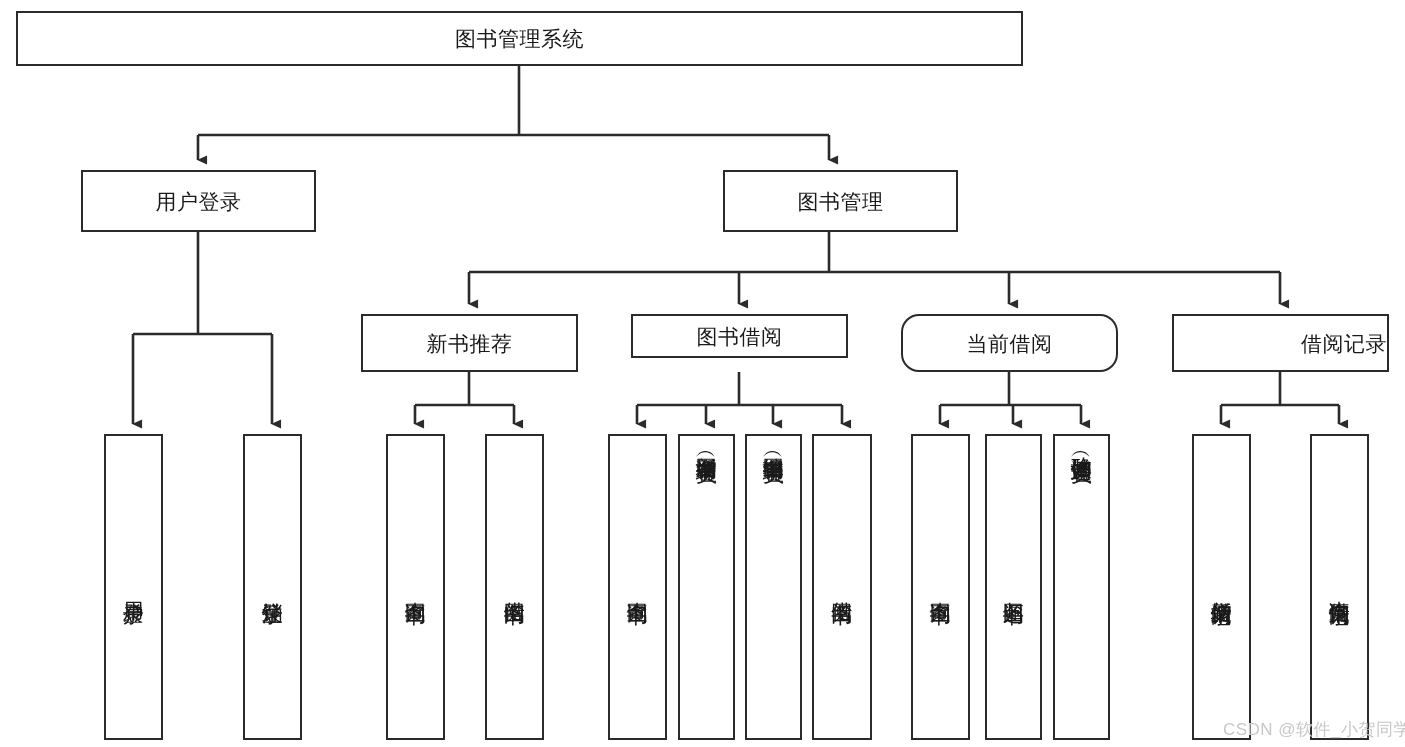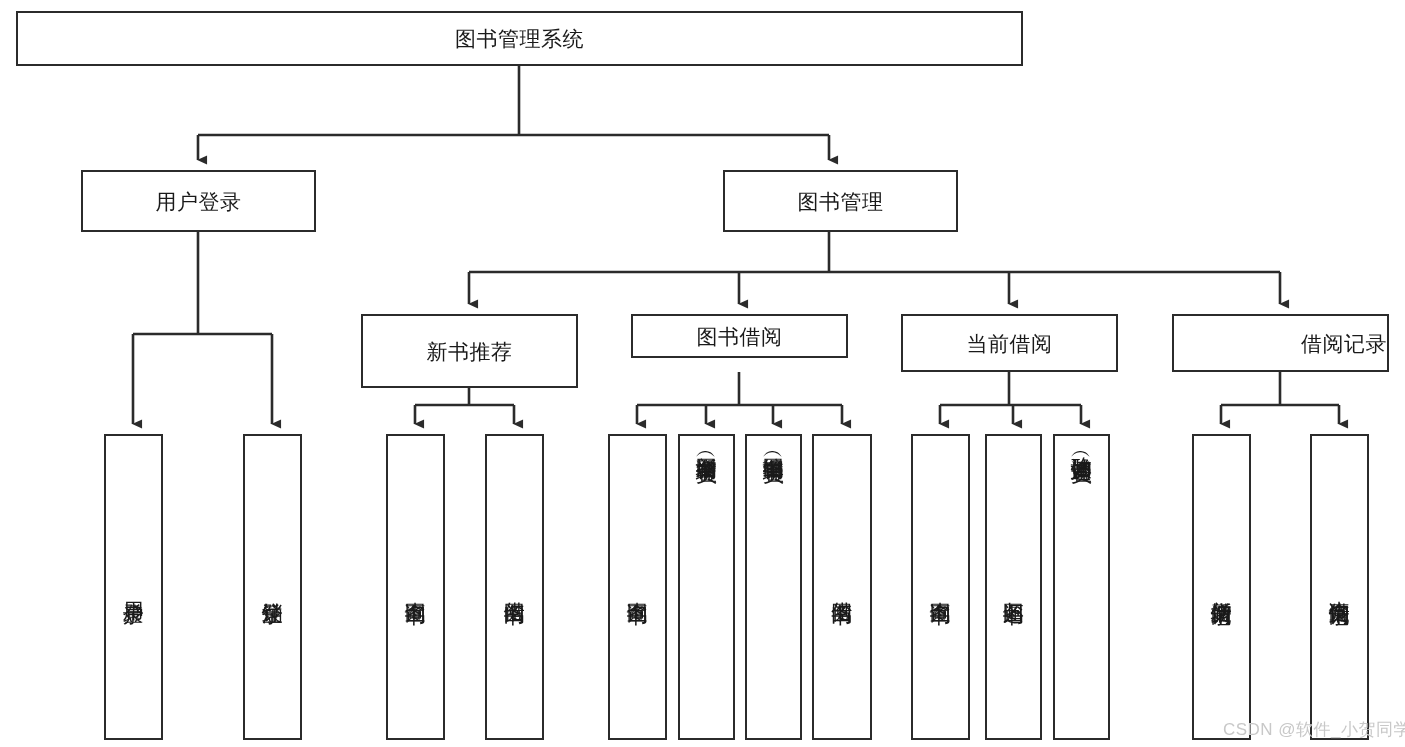--- a/index.html
+++ b/index.html
@@ -135,27 +135,27 @@
     <span class="node-label">图书管理系统</span>
   </div>
 
   <div class="node h-node" style="left:81px;top:170px;width:235px;height:62px;">
     <span class="node-label">用户登录</span>
   </div>
   <div class="node h-node" style="left:711px;top:170px;width:235px;height:62px;margin-left:12px;">
     <span class="node-label">图书管理</span>
   </div>
 
-  <div class="node h-node" style="left:361px;top:314px;width:217px;height:74px;">
+  <div class="node h-node" style="left:361px;top:314px;width:217px;height:58px;">
     <span class="node-label">新书推荐</span>
   </div>
   <div class="node h-node" style="left:631px;top:314px;width:217px;height:44px;">
     <span class="node-label">图书借阅</span>
   </div>
-  <div class="node h-node" style="left:901px;top:314px;width:217px;height:58px;">
+  <div class="node h-node" style="left:901px;top:314px;width:217px;height:58px;border-radius:18px;">
     <span class="node-label">当前借阅</span>
   </div>
   <div class="node h-node" style="left:1172px;top:314px;width:217px;height:58px;justify-content:flex-end;">
     <span class="node-label">借阅记录</span>
   </div>
 
   <div class="node v-node v-mid" style="left:104px;top:434px;width:59px;height:306px;">
     <span class="node-label">用户登录</span>
   </div>
   <div class="node v-node v-mid" style="left:243px;top:434px;width:59px;height:306px;">

